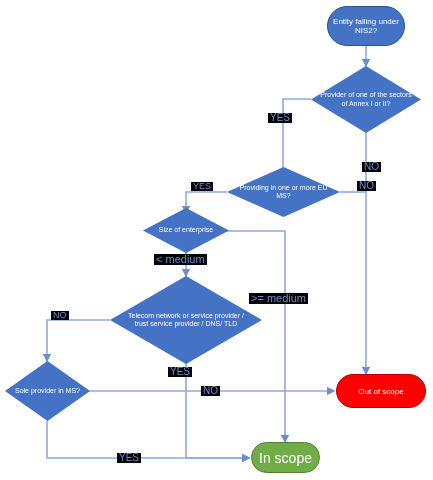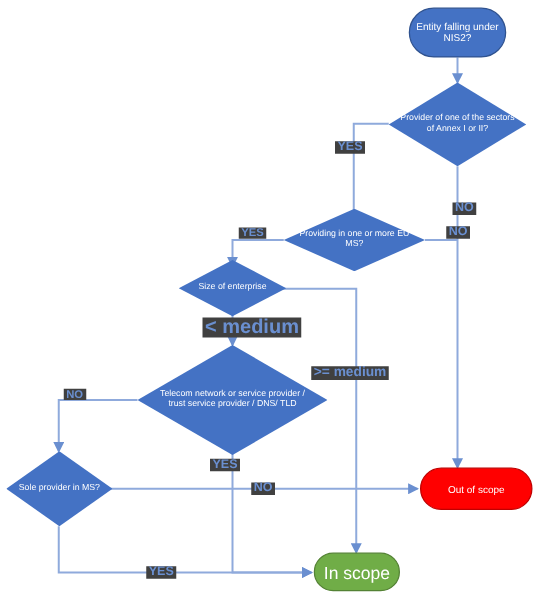--- a/index.html
+++ b/index.html
@@ -66,32 +66,31 @@
   }
   .decision .dia-text {
     position: relative;
     z-index: 1;
     width: 86%;
     line-height: 1.18;
   }
   .edge-label {
     position: absolute;
     color: #6A8FD0;
-    background: #404040;
+    background: #000000;
     padding: 0 2px;
     white-space: nowrap;
     z-index: 4;
     line-height: 1;
-    font-weight: bold;
   }
   .lbl-yes-1  { left: 268px; top: 113px; font-size: 10px; }
   .lbl-no-1   { left: 362px; top: 162px; font-size: 10px; }
   .lbl-yes-2  { left: 191px; top: 182px; font-size: 9px;  }
   .lbl-no-2   { left: 357px; top: 181px; font-size: 10px; }
-  .lbl-lt-med { left: 162px; top: 254px; font-size: 16px; }
+  .lbl-lt-med { left: 154px; top: 254px; font-size: 11px; }
   .lbl-ge-med { left: 249px; top: 293px; font-size: 11px; }
   .lbl-no-3   { left: 51px;  top: 311px; font-size: 9px;  }
   .lbl-yes-3  { left: 168px; top: 367px; font-size: 10px; }
   .lbl-no-4   { left: 201px; top: 386px; font-size: 10px; }
   .lbl-yes-4  { left: 117px; top: 453px; font-size: 10px; }
 </style>
 </head>
 <body>
 
 <div id="flow-root">

